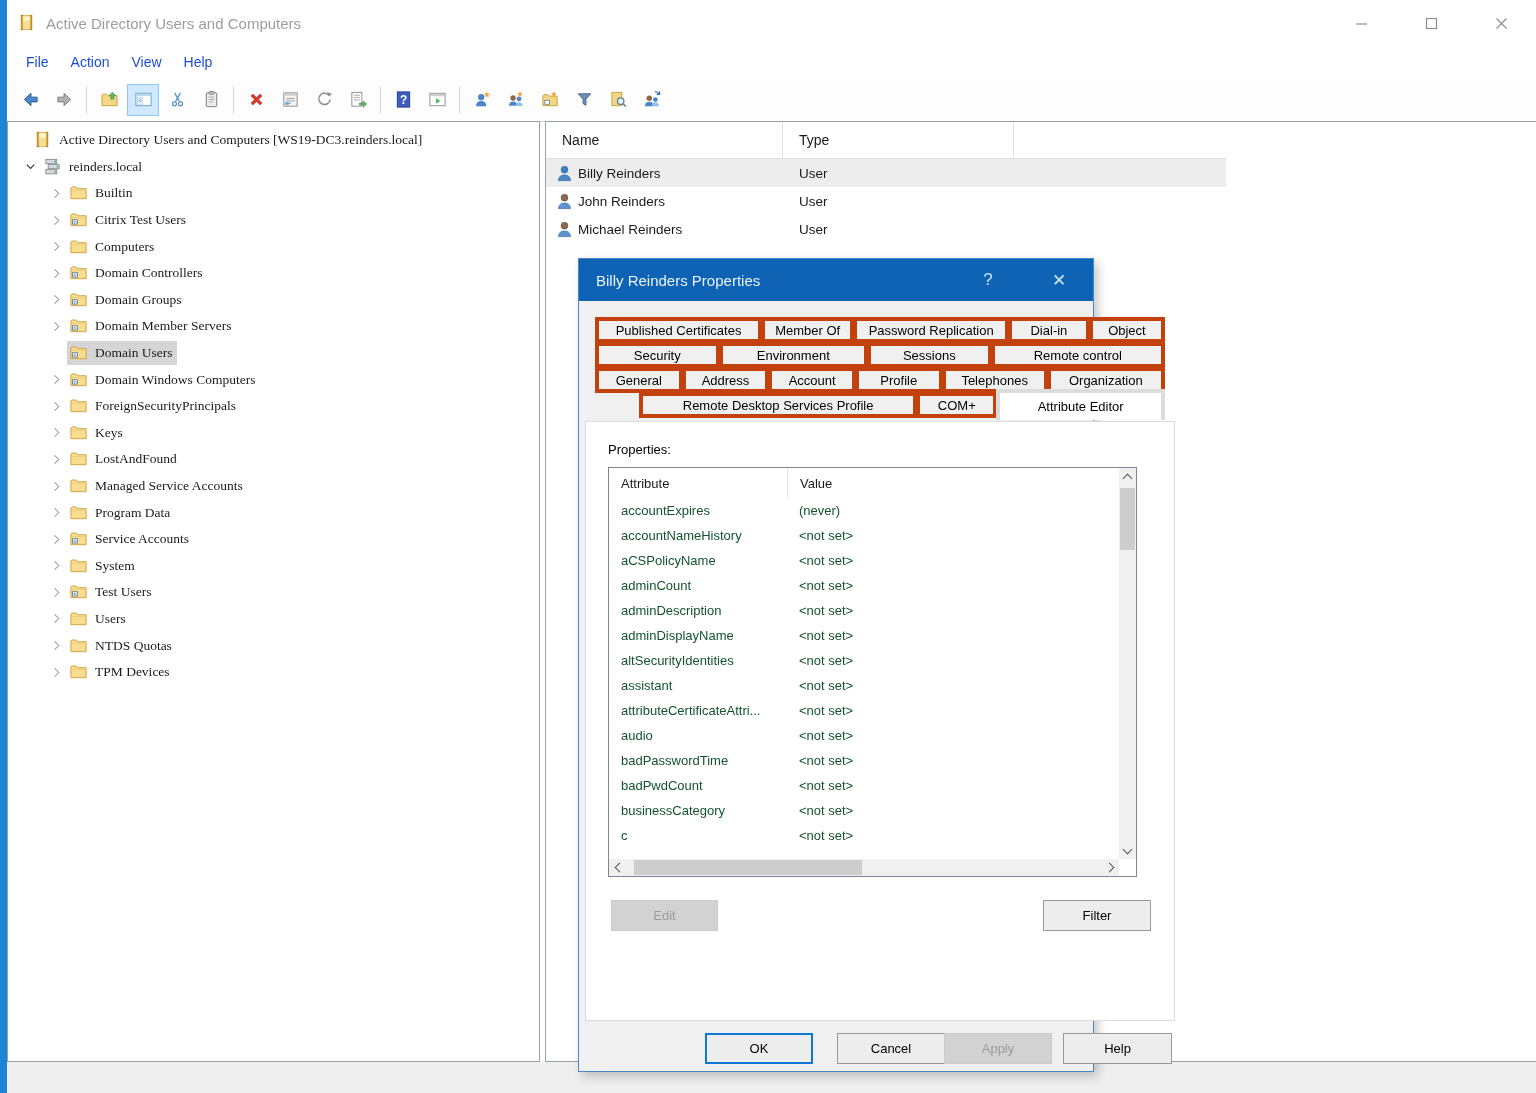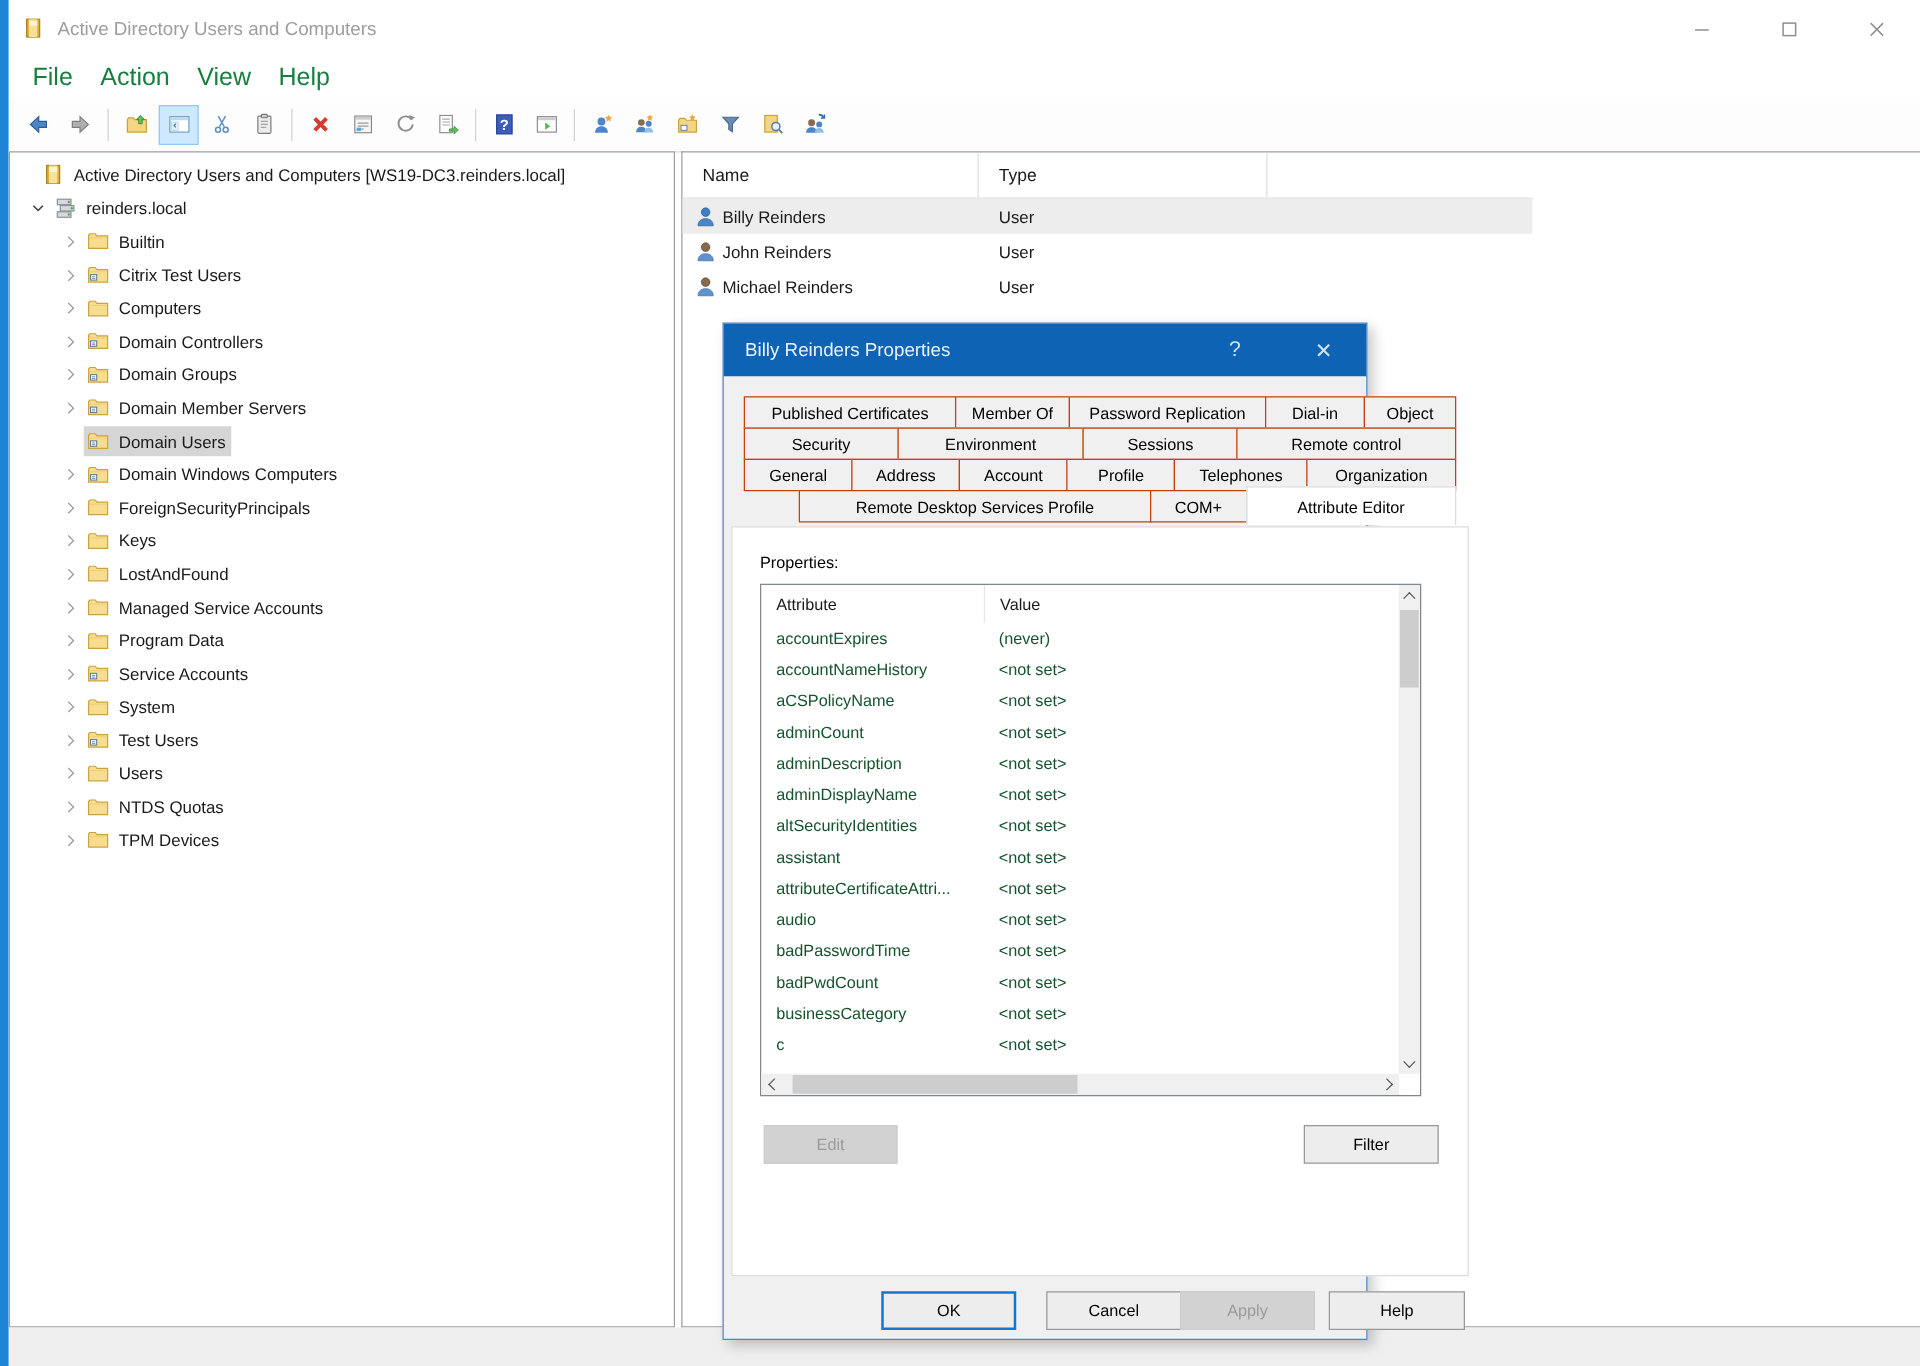--- a/index.html
+++ b/index.html
@@ -8,35 +8,35 @@
   .left-strip{position:absolute;left:0;top:0;width:7px;height:1093px;background:#1d84d6;}
   
   .titlebar{position:absolute;left:7px;top:0;right:0;height:46px;background:#fff;display:flex;align-items:center;}
   .titlebar .app-icon{margin-left:10px;width:20px;height:20px;display:inline-flex;}
   .titlebar .title-text{margin-left:9px;font-size:15px;color:#9d9d9d;}
   .win-controls{position:absolute;right:0;top:0;height:46px;display:flex;align-items:center;}
   .win-btn{width:70px;height:46px;display:flex;align-items:center;justify-content:center;color:#8f8f8f;font-size:15px;}
   .win-btn svg{display:block;}
   
   .menubar{position:absolute;left:7px;top:46px;right:0;height:32px;background:#fff;display:flex;align-items:center;padding-left:8px;}
-  .menu-item{font-size:20px;color:#15803d;padding:5px 11px;}
+  .menu-item{font-size:14px;color:#1d4ed8;padding:5px 11px;}
   
   .toolbar{position:absolute;left:7px;top:78px;right:0;height:43px;background:#fdfdfd;border-bottom:1px solid #d9d9d9;display:flex;align-items:center;padding-left:6px;}
   .tb-btn{width:30px;height:30px;display:flex;align-items:center;justify-content:center;margin:0 1px;border:1px solid transparent;}
   .tb-btn.hl{background:#cde8ff;border:1px solid #92c9f0;}
   .tb-sep{width:1px;height:26px;background:#d4d4d4;margin:0 5px;}
   .tb-btn svg{display:block;}
   
   .tree-panel{position:absolute;left:7px;top:121px;width:533px;height:941px;background:#fff;border:1px solid #9aa0a6;box-sizing:border-box;overflow:hidden;padding-top:5px;}
   .tree-row{height:26.6px;display:flex;align-items:center;font-size:13.5px;color:#1a1a1a;white-space:nowrap;}
   .tree-chevron{width:22px;height:18px;display:inline-flex;align-items:center;justify-content:center;flex:none;}
   .tree-node{display:inline-flex;align-items:center;padding:2px 4px 2px 2px;}
   .tree-node.sel{background:#d5d5d5;}
   .tree-node .t-icon{width:20px;height:20px;display:inline-flex;flex:none;}
-  .tree-node .t-label{margin-left:6px;}
+  .tree-node .t-label{margin-left:6px;font-family:Liberation Serif, serif;}
   
   .list-panel{position:absolute;left:545px;top:121px;width:991px;height:941px;background:#fff;border-top:1px solid #9aa0a6;border-left:1px solid #9aa0a6;border-bottom:1px solid #9aa0a6;box-sizing:border-box;}
   .list-header{position:absolute;left:0;top:0;width:680px;height:36px;border-bottom:1px solid #e0e0e0;display:flex;font-size:14px;color:#1a1a1a;}
   .lh-cell{display:flex;align-items:center;padding-left:16px;box-sizing:border-box;border-right:1px solid #e0e0e0;}
   .list-rows{position:absolute;left:0;top:37px;width:680px;}
   .list-row{height:28px;display:flex;align-items:center;font-size:13.5px;color:#1a1a1a;}
   .list-row.sel{background:#ededed;}
   .lr-name{width:237px;display:flex;align-items:center;padding-left:9px;box-sizing:border-box;}
   .lr-name .u-icon{width:19px;height:19px;margin-right:4px;display:inline-flex;flex:none;}
   .lr-type{width:231px;padding-left:16px;box-sizing:border-box;}
@@ -45,21 +45,21 @@
   .statusbar{position:absolute;left:7px;right:0;top:1062px;height:31px;background:#efefef;}
   
   .dialog{position:absolute;left:578px;top:258px;width:516px;height:814px;background:#f0f0f0;border:1px solid #4a86c8;box-sizing:border-box;box-shadow:4px 4px 10px rgba(0,0,0,.22);z-index:10;}
   .dlg-titlebar{position:absolute;left:0;top:0;right:0;height:42px;background:#0e63b4;display:flex;align-items:center;}
   .dlg-title{margin-left:17px;font-size:15px;color:#eaf2fb;}
   .dlg-help{position:absolute;right:88px;top:0;width:34px;height:42px;display:flex;align-items:center;justify-content:center;color:#cfe2f6;font-size:17px;}
   .dlg-close{position:absolute;right:14px;top:0;width:40px;height:42px;display:flex;align-items:center;justify-content:center;color:#cfe2f6;font-size:17px;}
   .dlg-content{position:absolute;left:0;top:42px;right:0;bottom:0;}
   .tabs{position:absolute;left:16px;top:16px;width:570px;}
   .tab-row{display:flex;height:26px;}
-  .tab{box-sizing:border-box;background:#f0f0f0;border:1px solid #c2410c;margin-left:-1px;display:flex;align-items:center;justify-content:center;font-size:13px;color:#000;white-space:nowrap;overflow:hidden;height:26px;}
+  .tab{box-sizing:border-box;background:#f0f0f0;border:4px solid #c2410c;margin-left:-1px;display:flex;align-items:center;justify-content:center;font-size:13px;color:#000;white-space:nowrap;overflow:hidden;height:26px;}
   .tab:first-child{margin-left:0;}
   .tab-row + .tab-row{margin-top:-1px;}
   .tab.active{background:#fff;border-color:#dcdcdc;border-bottom:none;position:relative;top:-3px;height:31px;z-index:5;}
   .page{position:absolute;left:6px;top:120px;width:590px;height:600px;background:#fff;border:1px solid #dcdcdc;box-sizing:border-box;}
   .attrs-label{position:absolute;left:22px;top:20px;font-size:13px;color:#000;}
   .listview{position:absolute;left:22px;top:45px;width:529px;height:410px;border:1px solid #82878f;box-sizing:border-box;background:#fff;overflow:hidden;}
   .lv-header{height:30px;display:flex;align-items:center;font-size:13px;color:#1a1a1a;}
   .lv-h1{width:166px;padding-left:12px;border-right:1px solid #e5e5e5;height:100%;display:flex;align-items:center;box-sizing:content-box;}
   .lv-h2{padding-left:12px;}
   .lv-rows{width:510px;}

